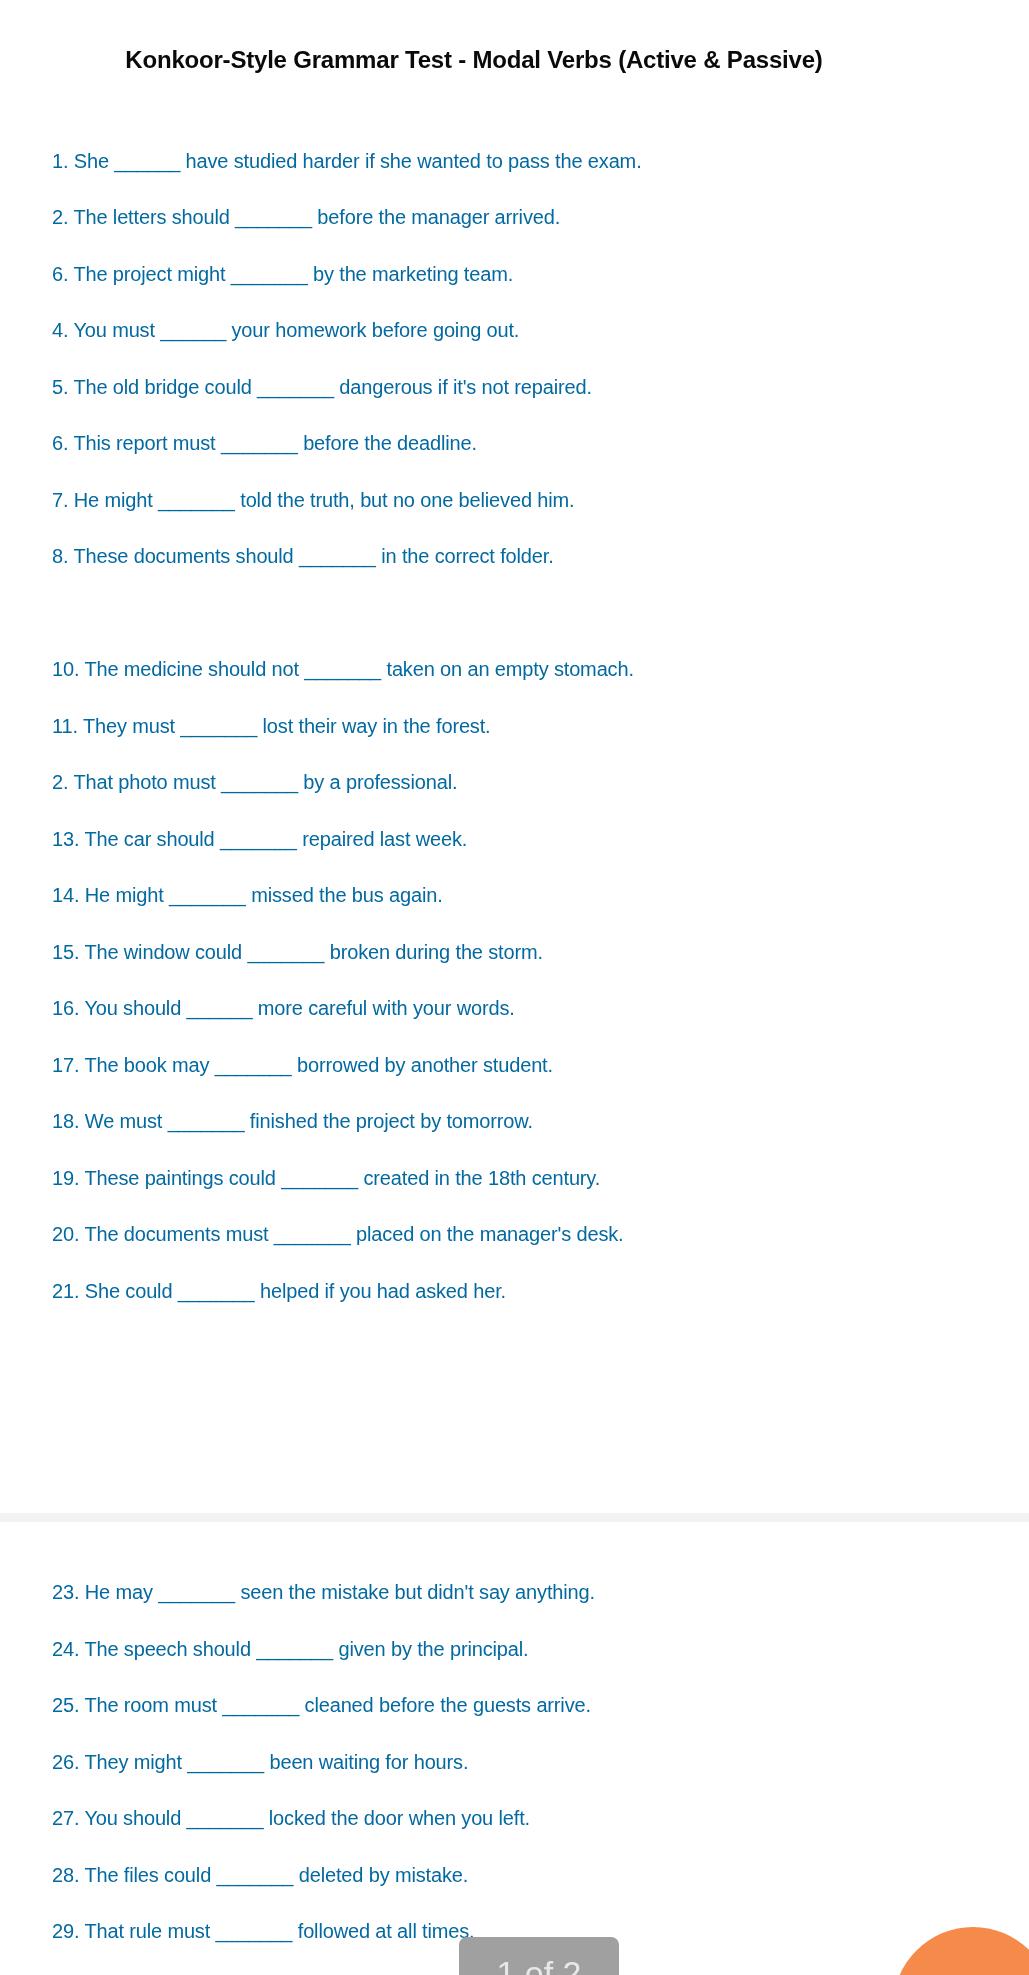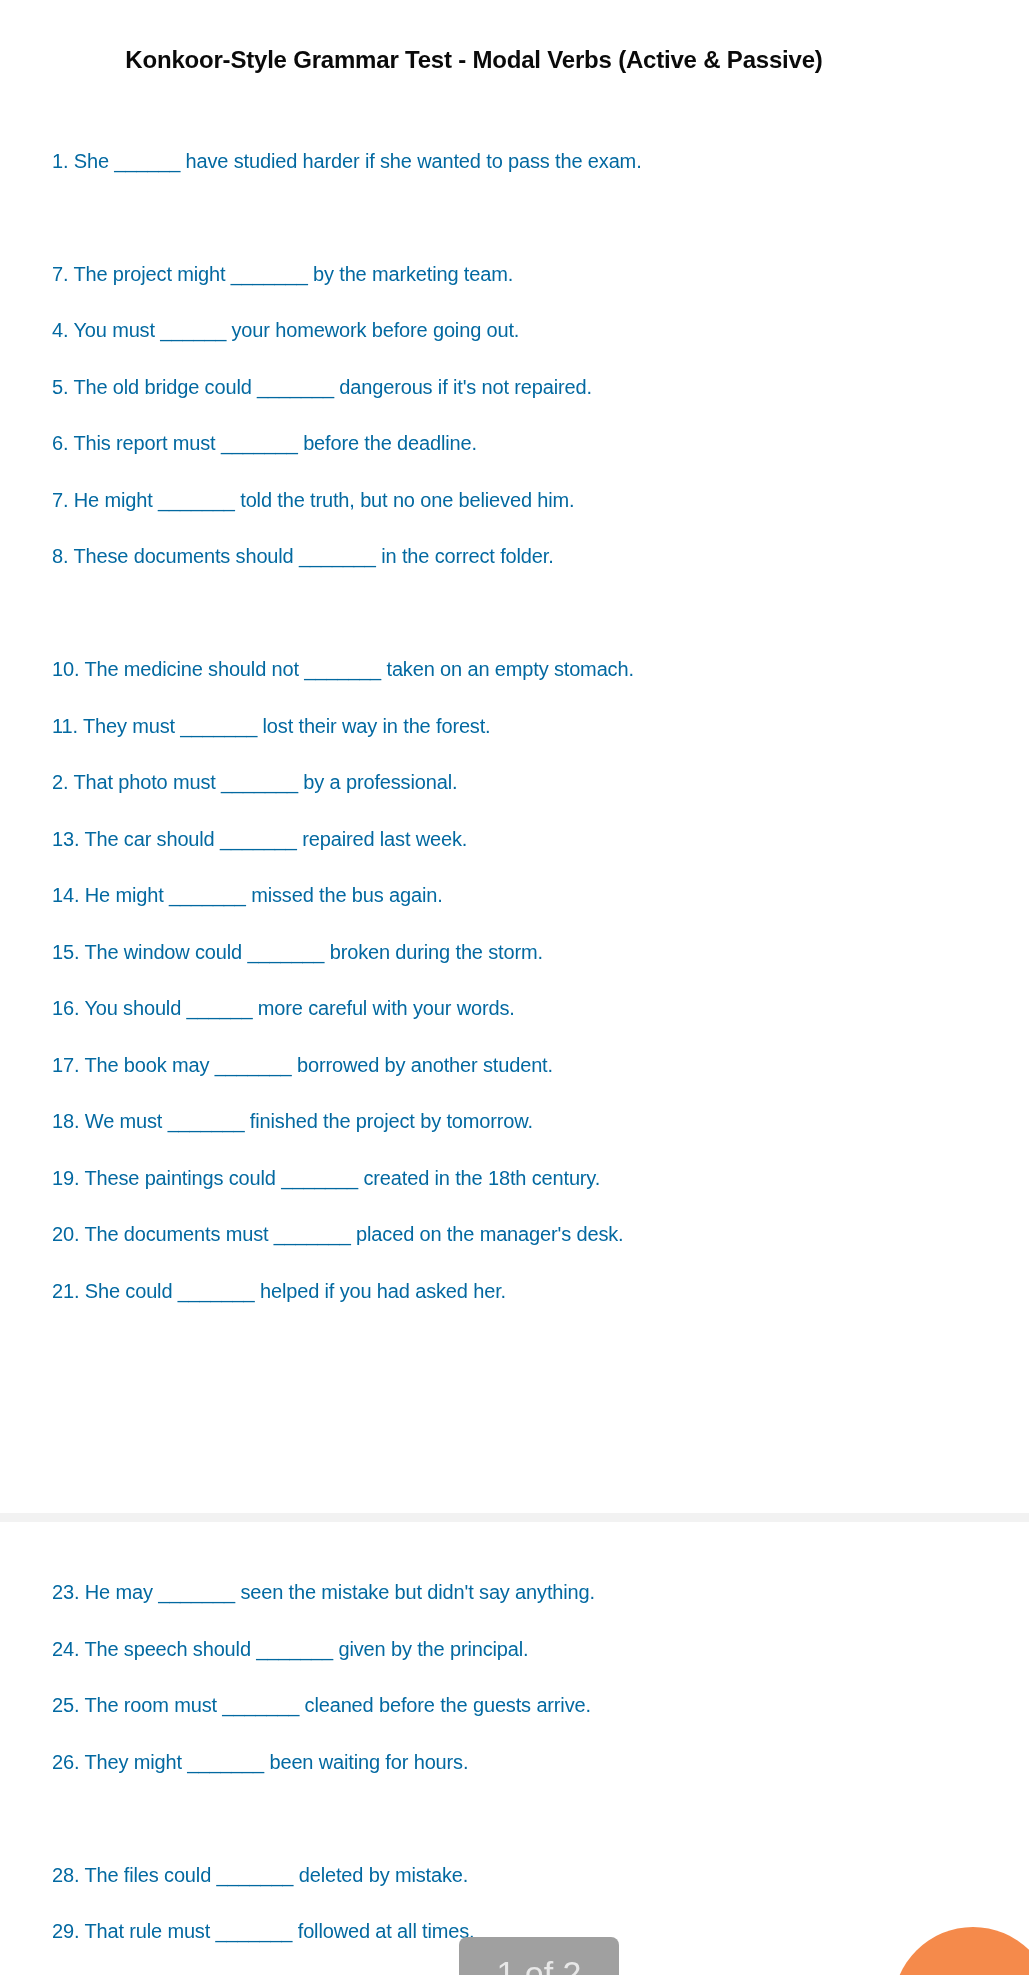--- a/index.html
+++ b/index.html
@@ -30,21 +30,22 @@
     position: absolute; left: 893px; top: 1927px; width: 160px; height: 160px;
     border-radius: 50%; background: #f58a4b;
   }
 </style>
 </head>
 <body>
 
 <div class="page page1">
   <div class="title">Konkoor-Style Grammar Test - Modal Verbs (Active &amp; Passive)</div>
   <div class="q" style="top:150px">1. She ______ have studied harder if she wanted to pass the exam.</div>
-  <div class="q" style="top:263px">7. The project might _______ by the marketing team.</div>
+  <div class="q" style="top:206px">2. The letters should _______ before the manager arrived.</div>
+  <div class="q" style="top:263px">6. The project might _______ by the marketing team.</div>
   <div class="q" style="top:319px">4. You must ______ your homework before going out.</div>
   <div class="q" style="top:376px">5. The old bridge could _______ dangerous if it's not repaired.</div>
   <div class="q" style="top:432px">6. This report must _______ before the deadline.</div>
   <div class="q" style="top:489px">7. He might _______ told the truth, but no one believed him.</div>
   <div class="q" style="top:545px">8. These documents should _______ in the correct folder.</div>
   <div class="q" style="top:658px">10. The medicine should not _______ taken on an empty stomach.</div>
   <div class="q" style="top:715px">11. They must _______ lost their way in the forest.</div>
   <div class="q" style="top:771px">2. That photo must _______ by a professional.</div>
   <div class="q" style="top:828px">13. The car should _______ repaired last week.</div>
   <div class="q" style="top:884px">14. He might _______ missed the bus again.</div>
@@ -57,18 +58,19 @@
   <div class="q" style="top:1280px">21. She could _______ helped if you had asked her.</div>
 </div>
 
 <div class="page-gap"></div>
 
 <div class="page page2">
   <div class="q" style="top:59px">23. He may _______ seen the mistake but didn't say anything.</div>
   <div class="q" style="top:116px">24. The speech should _______ given by the principal.</div>
   <div class="q" style="top:172px">25. The room must _______ cleaned before the guests arrive.</div>
   <div class="q" style="top:229px">26. They might _______ been waiting for hours.</div>
+  <div class="q" style="top:285px">27. You should _______ locked the door when you left.</div>
   <div class="q" style="top:342px">28. The files could _______ deleted by mistake.</div>
   <div class="q" style="top:398px">29. That rule must _______ followed at all times.</div>
 </div>
 
 <div class="pager">1 of 2</div>
 <div class="fab"></div>
 
 </body></html>

